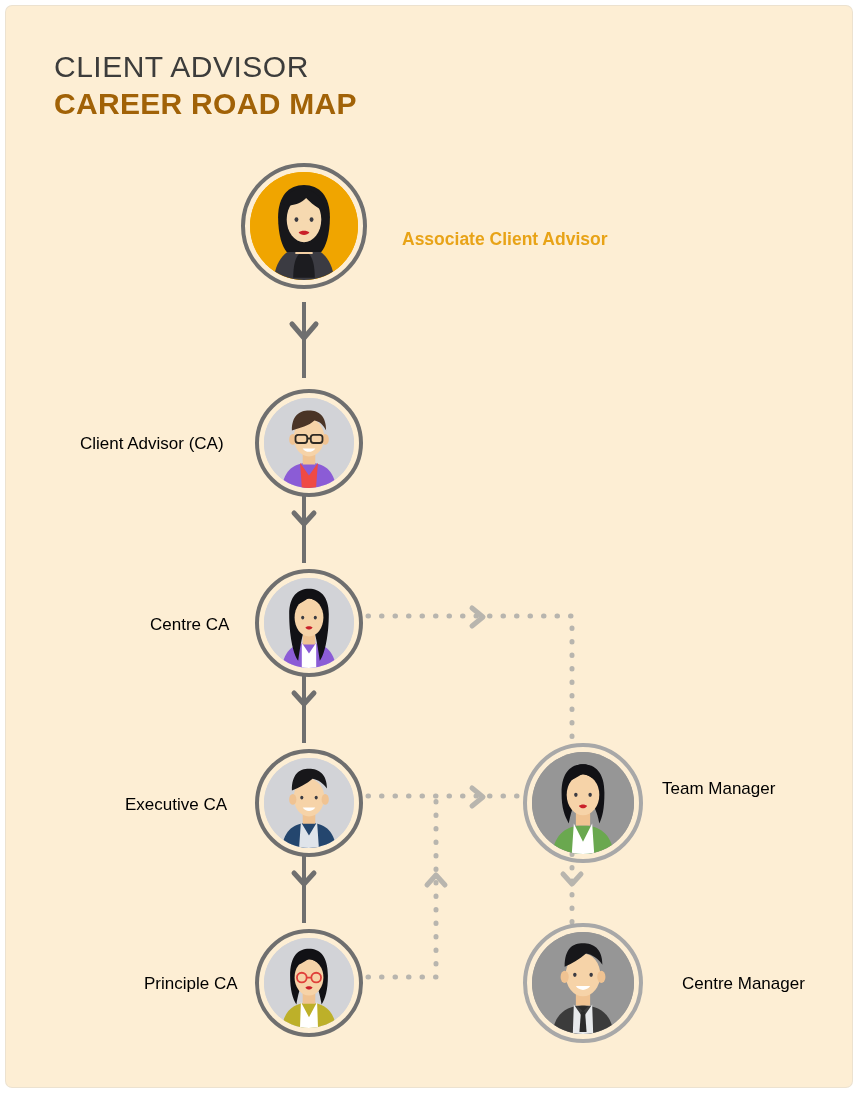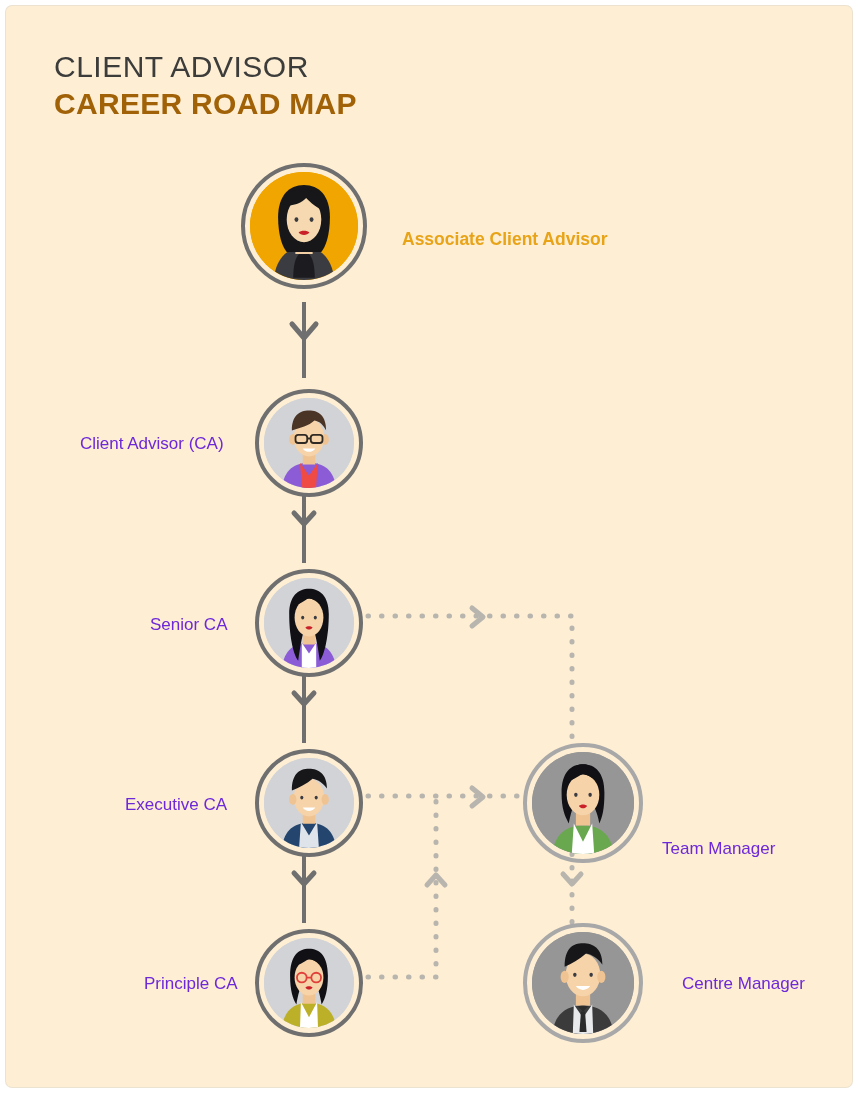--- a/index.html
+++ b/index.html
@@ -79,21 +79,21 @@
     right: 9px; bottom: 9px;
     border-radius: 50%;
     overflow: hidden;
   }
   .avatar-svg { display: block; width: 100%; height: 100%; }
 
   
   .label {
     position: absolute;
     font-size: 17px;
-    color: #6d28d9;
+    color: #000000;
     white-space: nowrap;
     line-height: 1;
   }
   .label-right { text-align: left; }
   .label-left  { text-align: right; }
   .label-accent {
     color: #e8a317;
     font-weight: 700;
     font-size: 17.5px;
     text-align: right;
@@ -203,21 +203,21 @@
         <path d="M43 60 h14 v14 h-14 z" fill="#f0c392"></path>
         <path d="M28 40 C28 20 38 12 50 12 C62 12 72 20 72 40 C72 62 68 84 62 92 C60 78 58 66 56 60 L44 60 C42 66 40 78 38 92 C32 84 28 62 28 40 Z" fill="#111115"></path>
         <ellipse cx="50" cy="44" rx="16" ry="21" fill="#f6d3a8"></ellipse>
         <path d="M31 32 C34 18 42 14 50 14 C58 14 66 18 69 32 C62 28 56 24 50 22 C44 26 38 30 31 32 Z" fill="#111115"></path>
         <ellipse cx="43" cy="44" rx="1.7" ry="2.1" fill="#3b3b42"></ellipse>
         <ellipse cx="57" cy="44" rx="1.7" ry="2.1" fill="#3b3b42"></ellipse>
         <path d="M46 55 C48 53 52 53 54 55 C52 58 48 58 46 55 Z" fill="#c9202a"></path>
       </svg>
     </div>
   </div>
-  <div class="label label-left" style="left:144px; top:610px;">Senior CA</div>
+  <div class="label label-left" style="left:144px; top:610px;">Centre CA</div>
 
   <div class="node" style="left:249px; top:743px; width:108px; height:108px;">
     <div class="ring ring-dark"></div>
     <div class="disc" style="background:#d2d3d7;">
       <svg class="avatar-svg" viewBox="0 0 100 100" preserveAspectRatio="xMidYMid slice">
         <rect width="100" height="100" fill="#d2d3d7"></rect>
         <path d="M20 100 C22 80 34 72 50 72 C66 72 78 80 80 100 Z" fill="#24466e"></path>
         <path d="M41 71 L50 86 L59 71 L61 100 L39 100 Z" fill="#dfe4ea"></path>
         <path d="M43 60 h14 v13 h-14 z" fill="#f0c392"></path>
         <ellipse cx="50" cy="44" rx="17" ry="21" fill="#f6d3a8"></ellipse>
@@ -262,21 +262,21 @@
         <path d="M43 58 h14 v14 h-14 z" fill="#f0c392"></path>
         <path d="M29 40 C29 20 38 12 50 12 C62 12 71 20 71 40 C71 56 69 64 66 70 C64 58 60 52 58 50 L42 50 C40 54 38 60 36 70 C32 62 29 56 29 40 Z" fill="#111115"></path>
         <ellipse cx="50" cy="42" rx="16" ry="20" fill="#f6d3a8"></ellipse>
         <path d="M32 30 C35 17 42 12 50 12 C58 12 66 18 68 30 C61 27 56 23 50 21 C44 25 39 28 32 30 Z" fill="#111115"></path>
         <ellipse cx="43" cy="42" rx="1.7" ry="2.1" fill="#3b3b42"></ellipse>
         <ellipse cx="57" cy="42" rx="1.7" ry="2.1" fill="#3b3b42"></ellipse>
         <path d="M46 53 C48 51 52 51 54 53 C52 56 48 56 46 53 Z" fill="#c9202a"></path>
       </svg>
     </div>
   </div>
-  <div class="label label-right" style="left:656px; top:834px;">Team Manager</div>
+  <div class="label label-right" style="left:656px; top:774px;">Team Manager</div>
 
   <div class="node" style="left:517px; top:917px; width:120px; height:120px;">
     <div class="ring ring-light"></div>
     <div class="disc" style="background:#969696;">
       <svg class="avatar-svg" viewBox="0 0 100 100" preserveAspectRatio="xMidYMid slice">
         <rect width="100" height="100" fill="#969696"></rect>
         <path d="M20 100 C22 80 34 72 50 72 C66 72 78 80 80 100 Z" fill="#3b3b3b"></path>
         <path d="M41 71 L50 84 L59 71 L60 100 L40 100 Z" fill="#e8eaec"></path>
         <path d="M50 78 L45 73 L50 71 L55 73 Z" fill="#2b2b2b"></path>
         <path d="M48 78 h4 l1.5 20 h-7 z" fill="#2b2b2b"></path>

